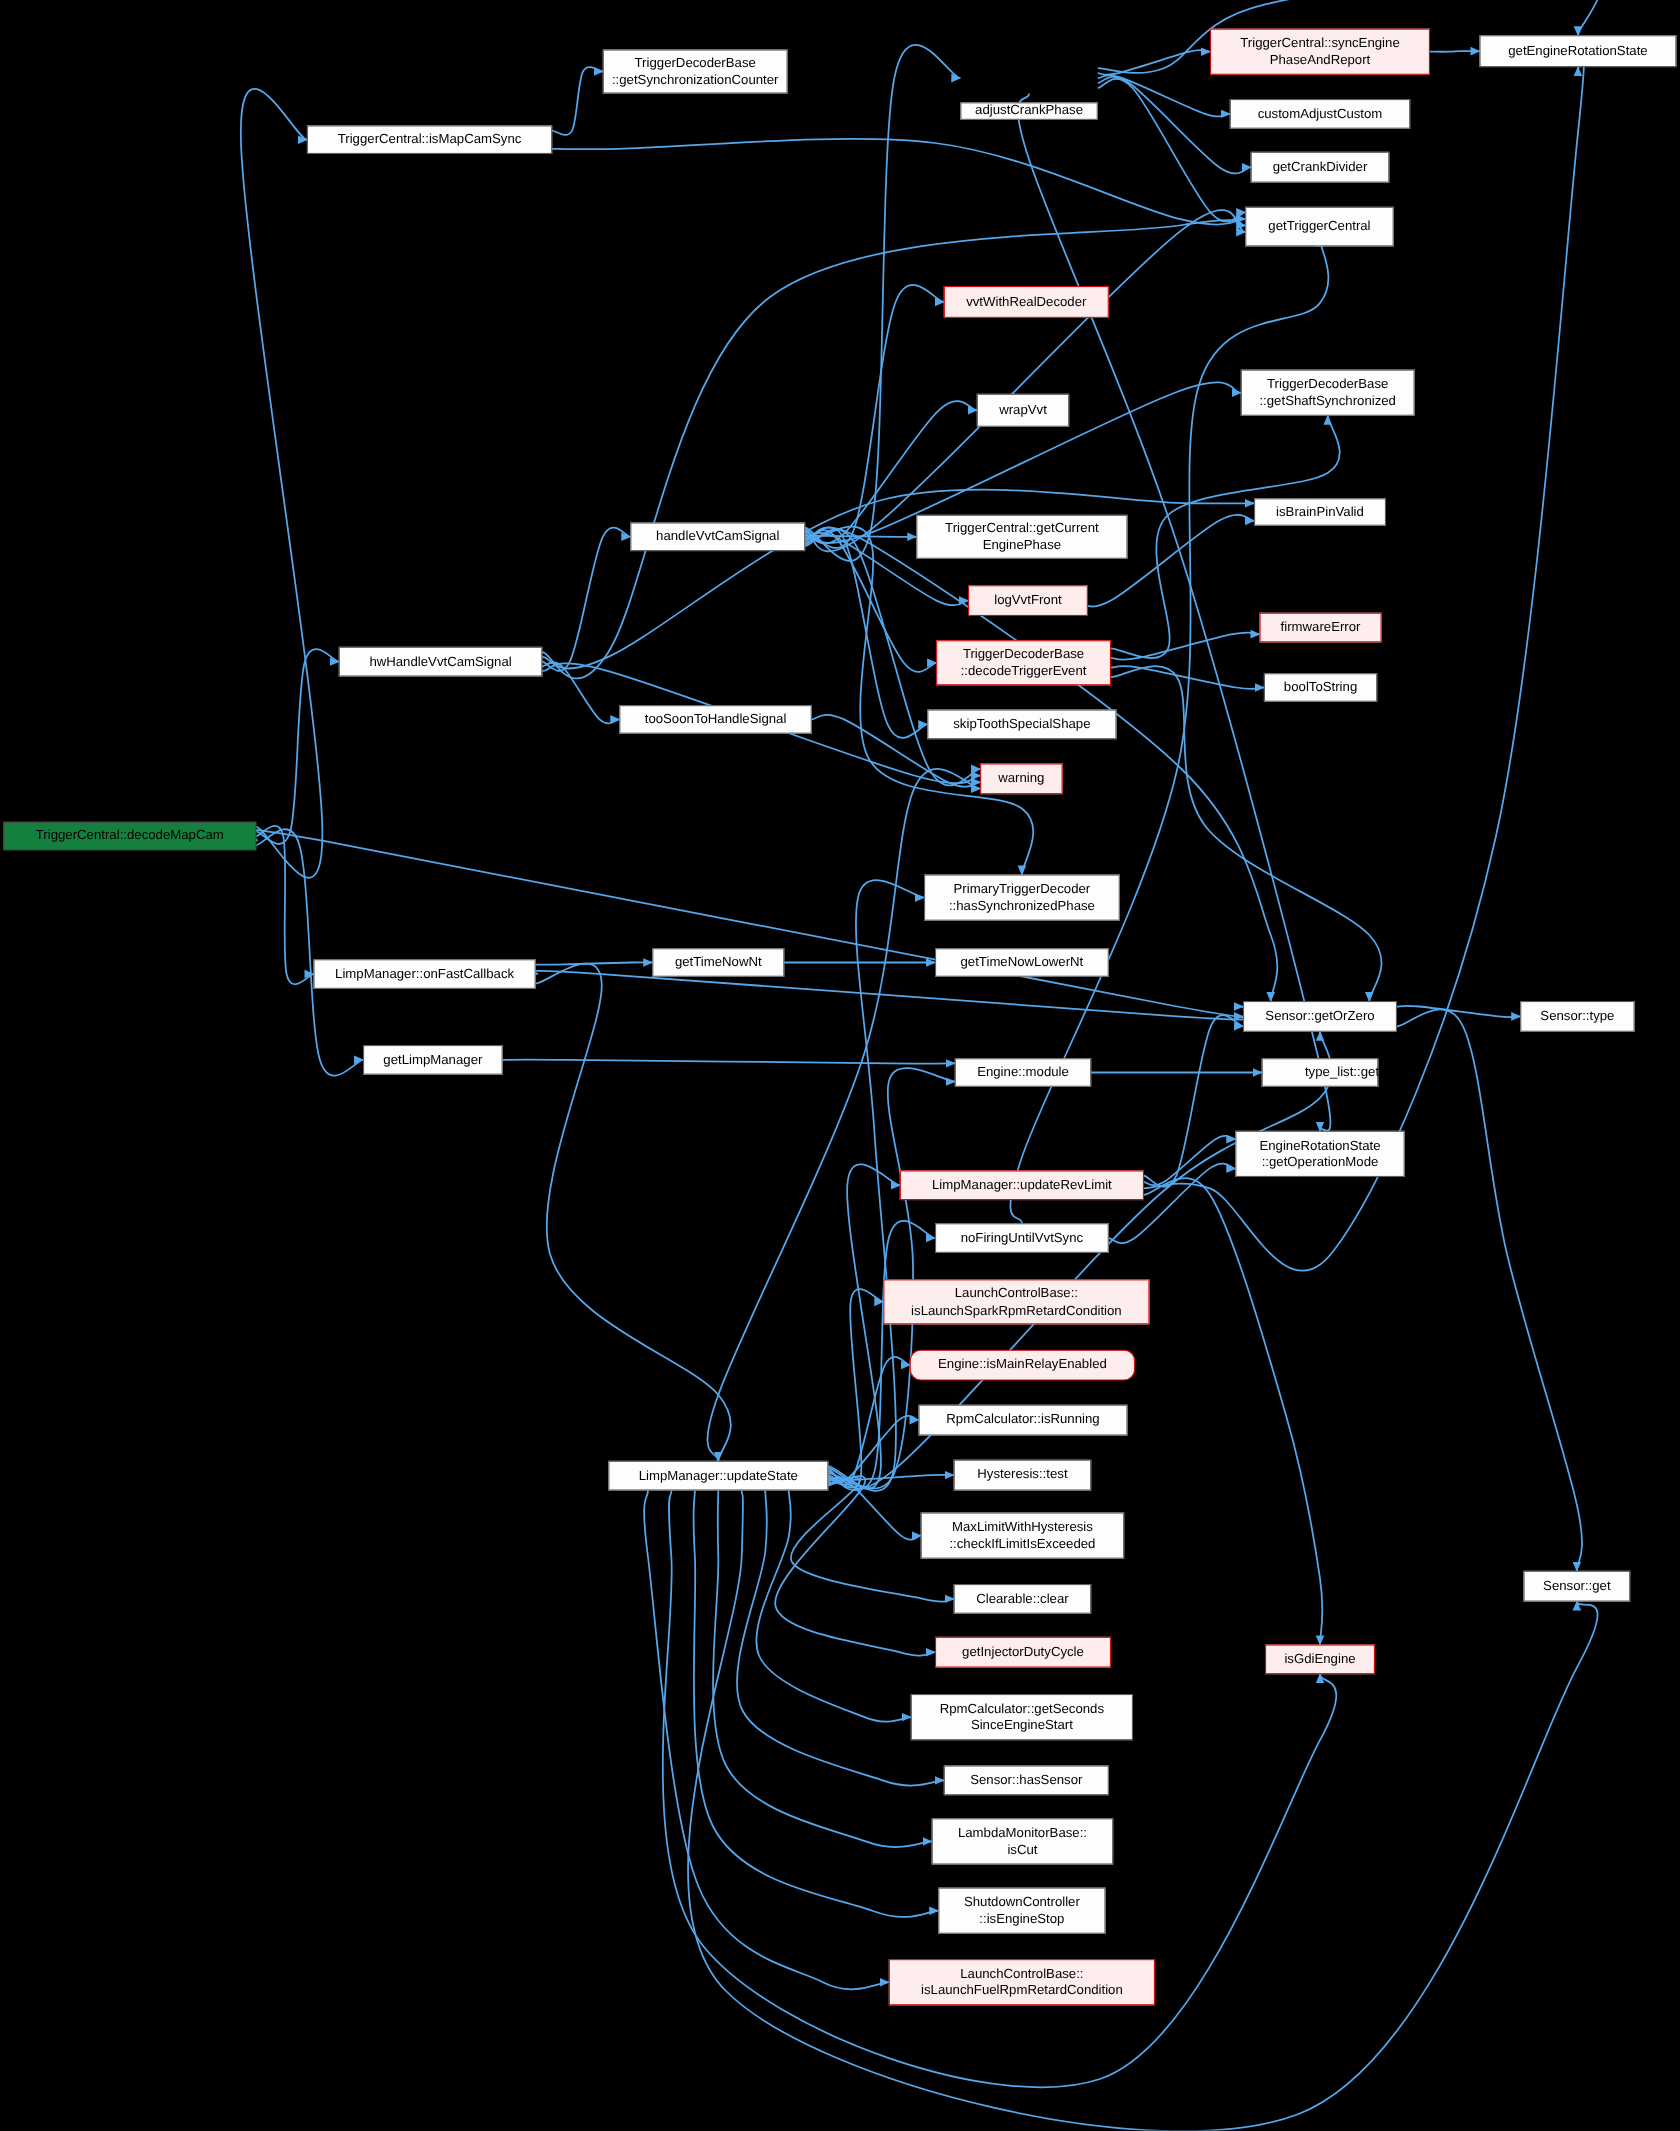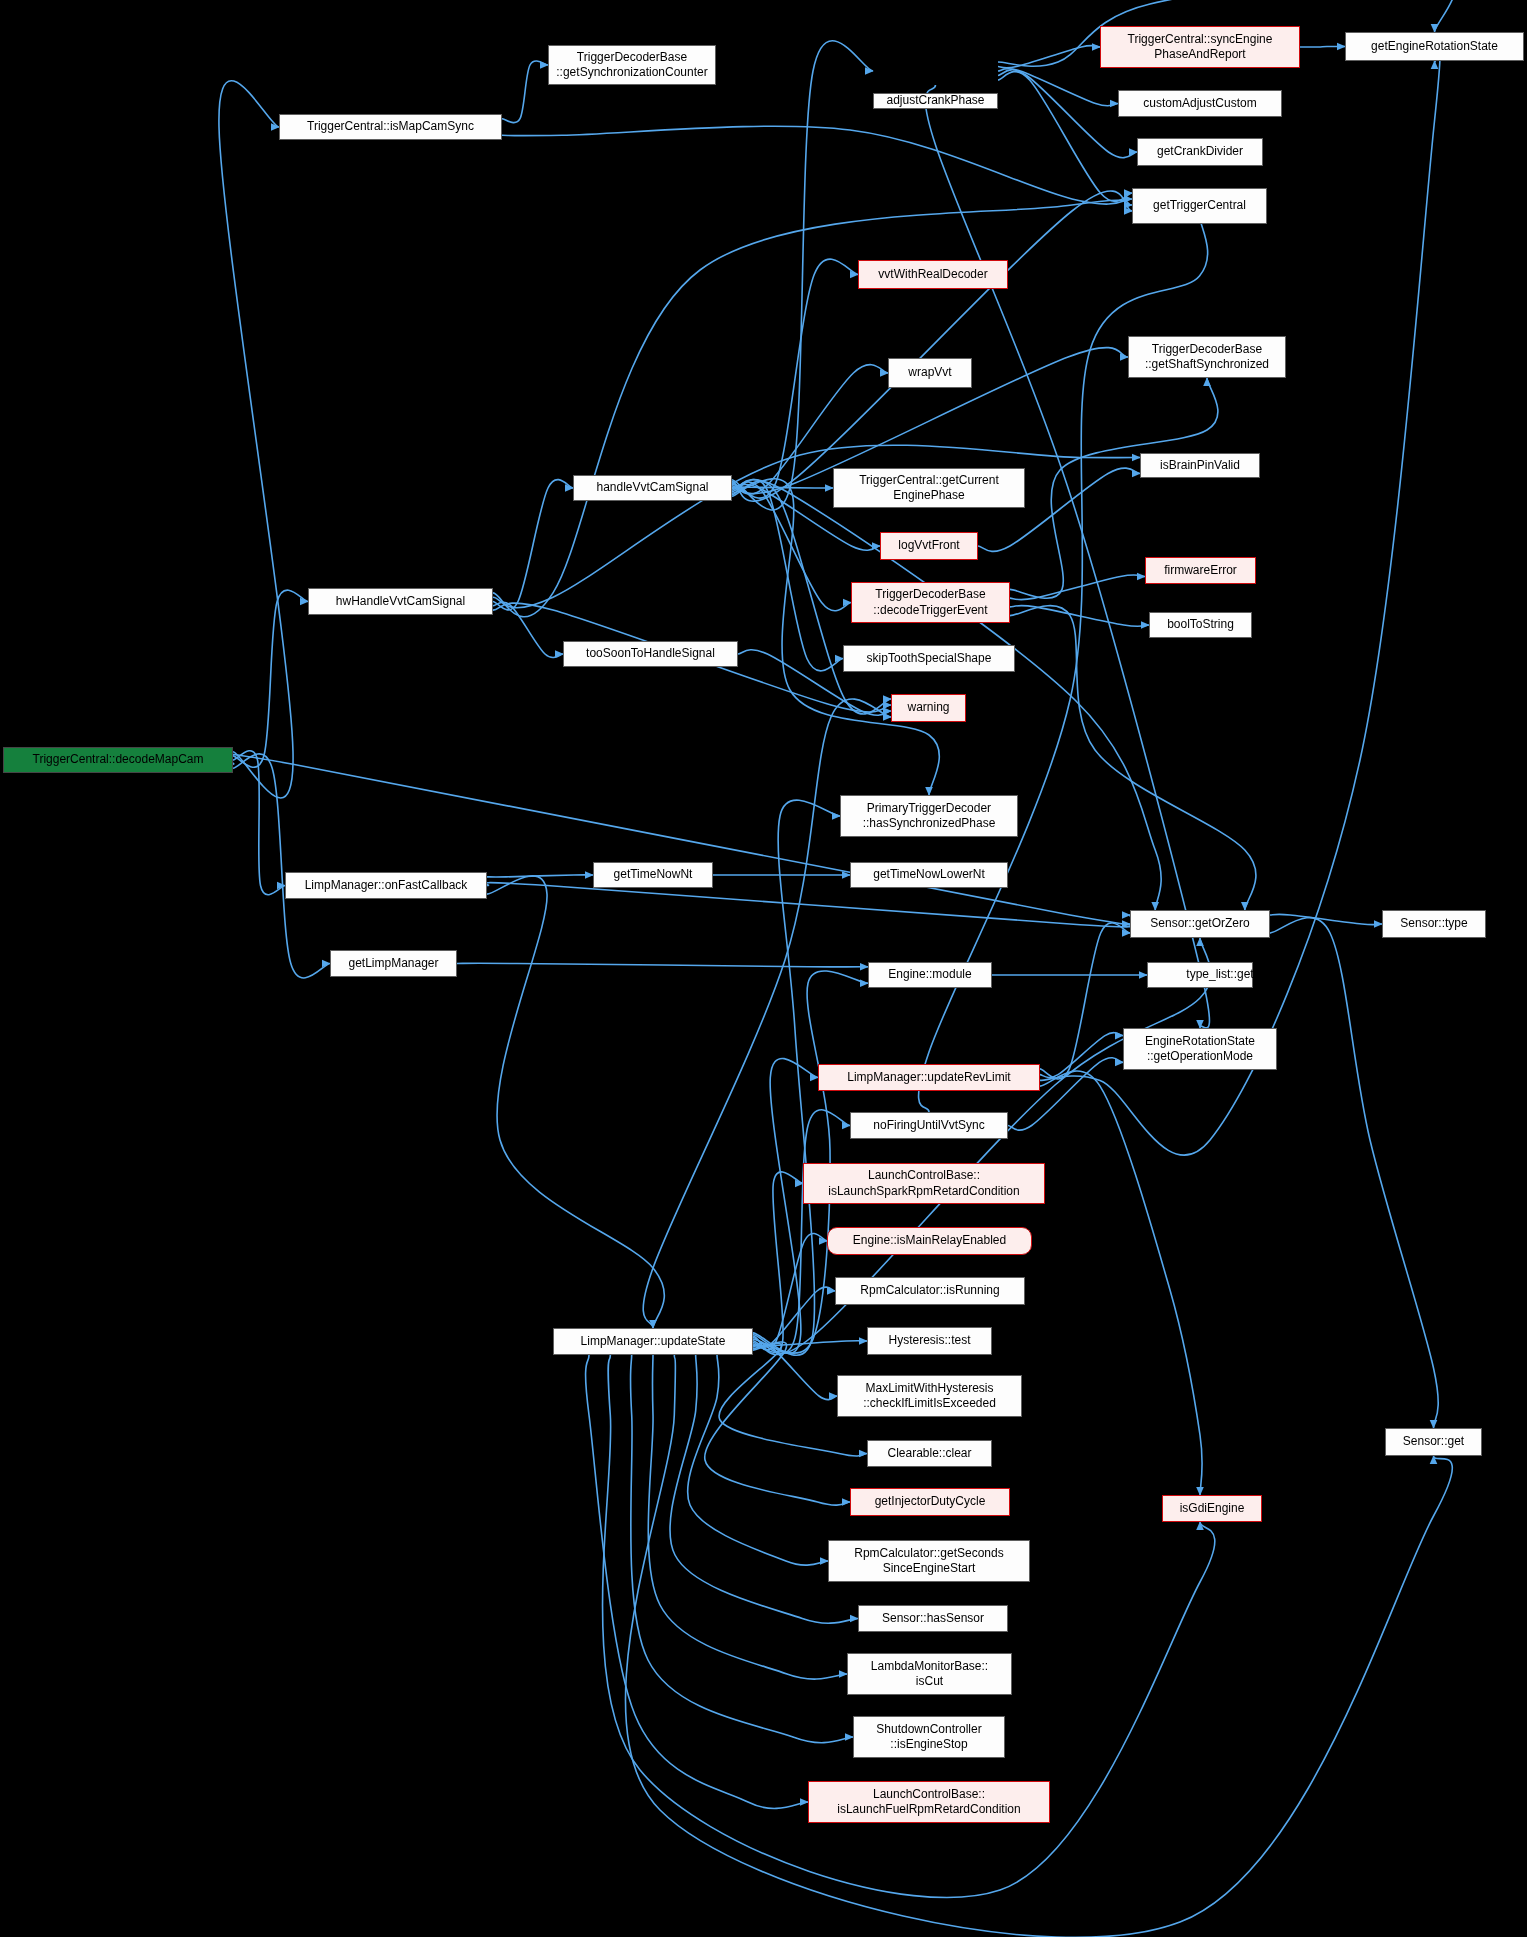--- a/index.html
+++ b/index.html
@@ -121,21 +121,21 @@
       <div class="node normal" style="left: 330px; top: 950px; width: 127px; height: 27px;">getLimpManager</div>
       <div class="node normal" style="left: 573px; top: 475px; width: 159px; height: 26px;">handleVvtCamSignal</div>
       <div class="node normal" style="left: 563px; top: 641px; width: 175px; height: 26px;">tooSoonToHandleSignal</div>
       <div class="node normal" style="left: 593px; top: 862px; width: 120px; height: 26px;">getTimeNowNt</div>
       <div class="node normal" style="left: 553px; top: 1328px; width: 200px; height: 27px;">LimpManager::updateState</div>
       <div class="node normal" style="left: 873px; top: 57px; width: 125px; height: 16px; margin-top: 36px;">adjustCrankPhase</div>
       <div class="node highlight" style="left: 858px; top: 260px; width: 150px; height: 29px;">vvtWithRealDecoder</div>
       <div class="node normal" style="left: 888px; top: 358px; width: 84px; height: 30px;">wrapVvt</div>
       <div class="node normal" style="left: 833px; top: 468px; width: 192px; height: 40px;">TriggerCentral::getCurrent
 EnginePhase</div>
-      <div class="node highlight" style="left: 880px; top: 532px; width: 98px; height: 28px;">logVvtFront</div>
+      <div class="node highlight" style="left: 880px; top: 532px; width: 109px; height: 28px;">logVvtFront</div>
       <div class="node highlight" style="left: 851px; top: 582px; width: 159px; height: 41px;">TriggerDecoderBase
 ::decodeTriggerEvent</div>
       <div class="node normal" style="left: 843px; top: 645px; width: 172px; height: 27px;">skipToothSpecialShape</div>
       <div class="node highlight" style="left: 891px; top: 694px; width: 75px; height: 28px;">warning</div>
       <div class="node normal" style="left: 840px; top: 795px; width: 178px; height: 42px;">PrimaryTriggerDecoder
 ::hasSynchronizedPhase</div>
       <div class="node normal" style="left: 850px; top: 862px; width: 158px; height: 26px;">getTimeNowLowerNt</div>
       <div class="node normal" style="left: 868px; top: 962px; width: 124px; height: 26px;">Engine::module</div>
       <div class="node highlight" style="left: 818px; top: 1064px; width: 222px; height: 27px;">LimpManager::updateRevLimit</div>
       <div class="node normal" style="left: 850px; top: 1112px; width: 158px; height: 27px;">noFiringUntilVvtSync</div>
@@ -166,16 +166,16 @@
       <div class="node normal" style="left: 1128px; top: 336px; width: 158px; height: 42px;">TriggerDecoderBase
 ::getShaftSynchronized</div>
       <div class="node normal" style="left: 1140px; top: 453px; width: 120px; height: 25px;">isBrainPinValid</div>
       <div class="node highlight" style="left: 1145px; top: 557px; width: 111px; height: 27px;">firmwareError</div>
       <div class="node normal" style="left: 1149px; top: 612px; width: 103px; height: 26px;">boolToString</div>
       <div class="node normal" style="left: 1130px; top: 910px; width: 140px; height: 28px;">Sensor::getOrZero</div>
       <div class="node normal" style="left: 1382px; top: 910px; width: 104px; height: 28px;">Sensor::type</div>
       <div class="node normal" style="left: 1147px; top: 962px; width: 106px; height: 26px; padding-left: 44px;">type_list::get</div>
       <div class="node normal" style="left: 1123px; top: 1028px; width: 154px; height: 42px;">EngineRotationState
 ::getOperationMode</div>
-      <div class="node highlight" style="left: 1150px; top: 1495px; width: 100px; height: 27px; margin-left: 12px;">isGdiEngine</div>
+      <div class="node highlight" style="left: 1150px; top: 1495px; width: 100px; height: 27px;">isGdiEngine</div>
       <div class="node normal" style="left: 1385px; top: 1428px; width: 97px; height: 28px;">Sensor::get</div>
     </div>
 </div>
 
 </body></html>

